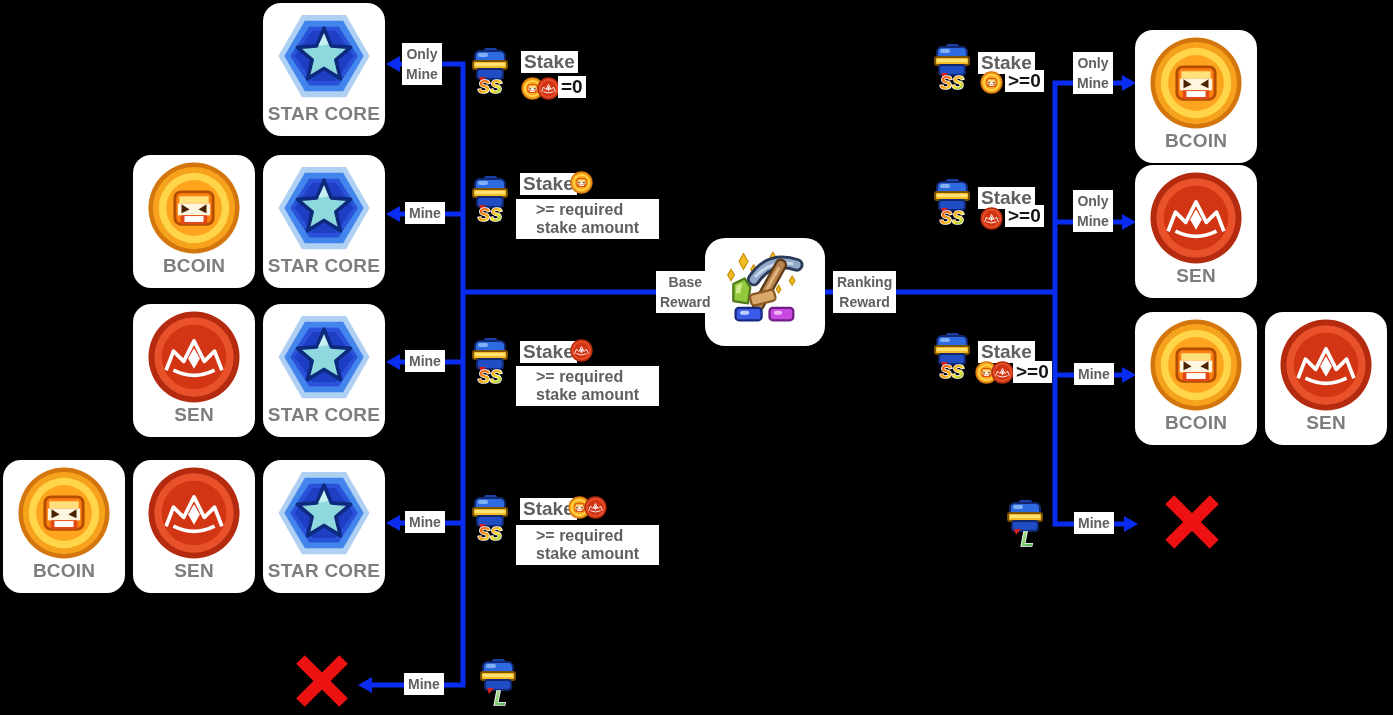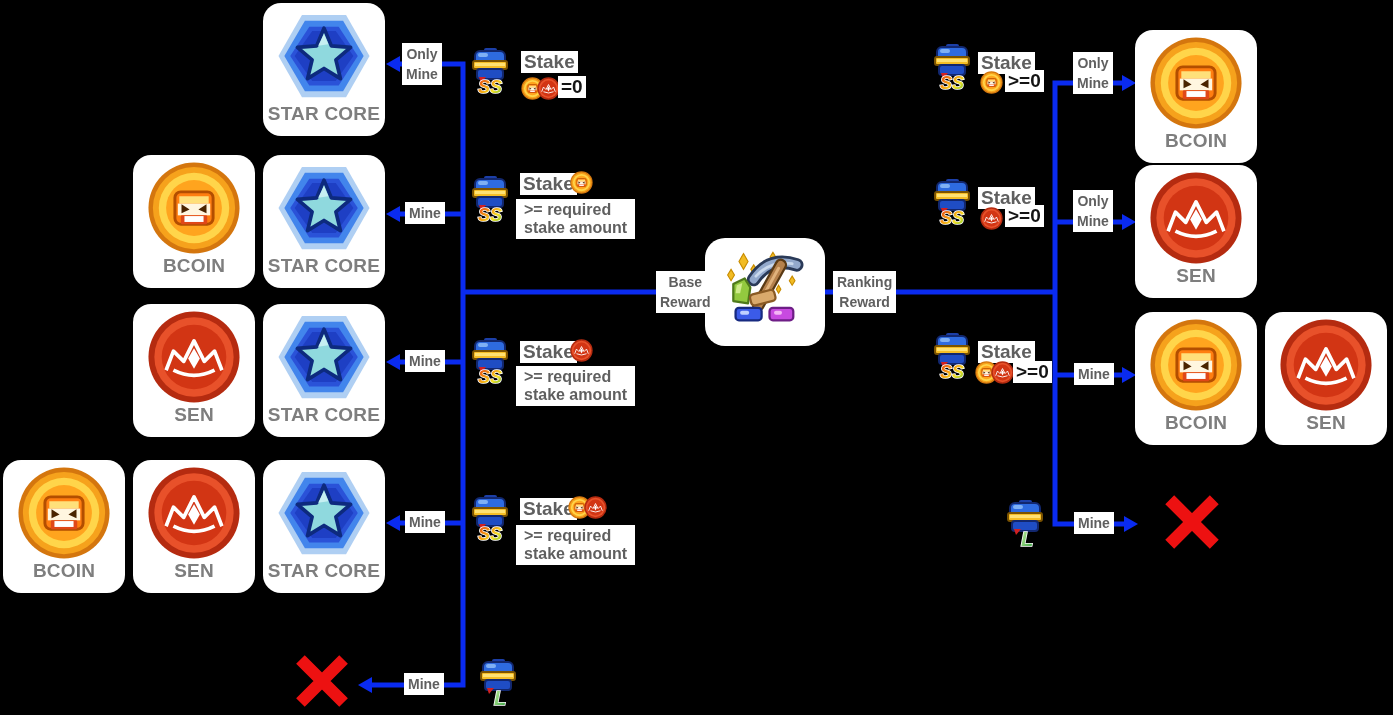--- a/index.html
+++ b/index.html
@@ -38,21 +38,21 @@
   .cond-stake {
     position:absolute; background:#fff; color:#5F5F5F; font-weight:bold;
     font-size:19px; line-height:22px; padding:0 3px;
   }
   .cond-amount {
     position:absolute; background:#fff; color:#141414; font-weight:bold;
     font-size:19px; line-height:22px; padding:0 3px;
   }
   .cond-req {
     position:absolute; background:#fff; color:#5F5F5F; font-weight:bold;
-    font-size:16px; line-height:18px; white-space:pre-line; padding:2px 8px;
+    font-size:16px; line-height:18px; white-space:pre-line; padding:2px 20px;
   }
   .hero { position:absolute; width:44px; height:48px; }
   .mini { position:absolute; }
   .coin-pair { position:absolute; display:flex; }
   .coin-pair svg + svg { margin-left:-7px; }
   .cross { position:absolute; }
   svg text { font-family:"Liberation Sans", sans-serif; }
 </style>
 </head>
 <body>

